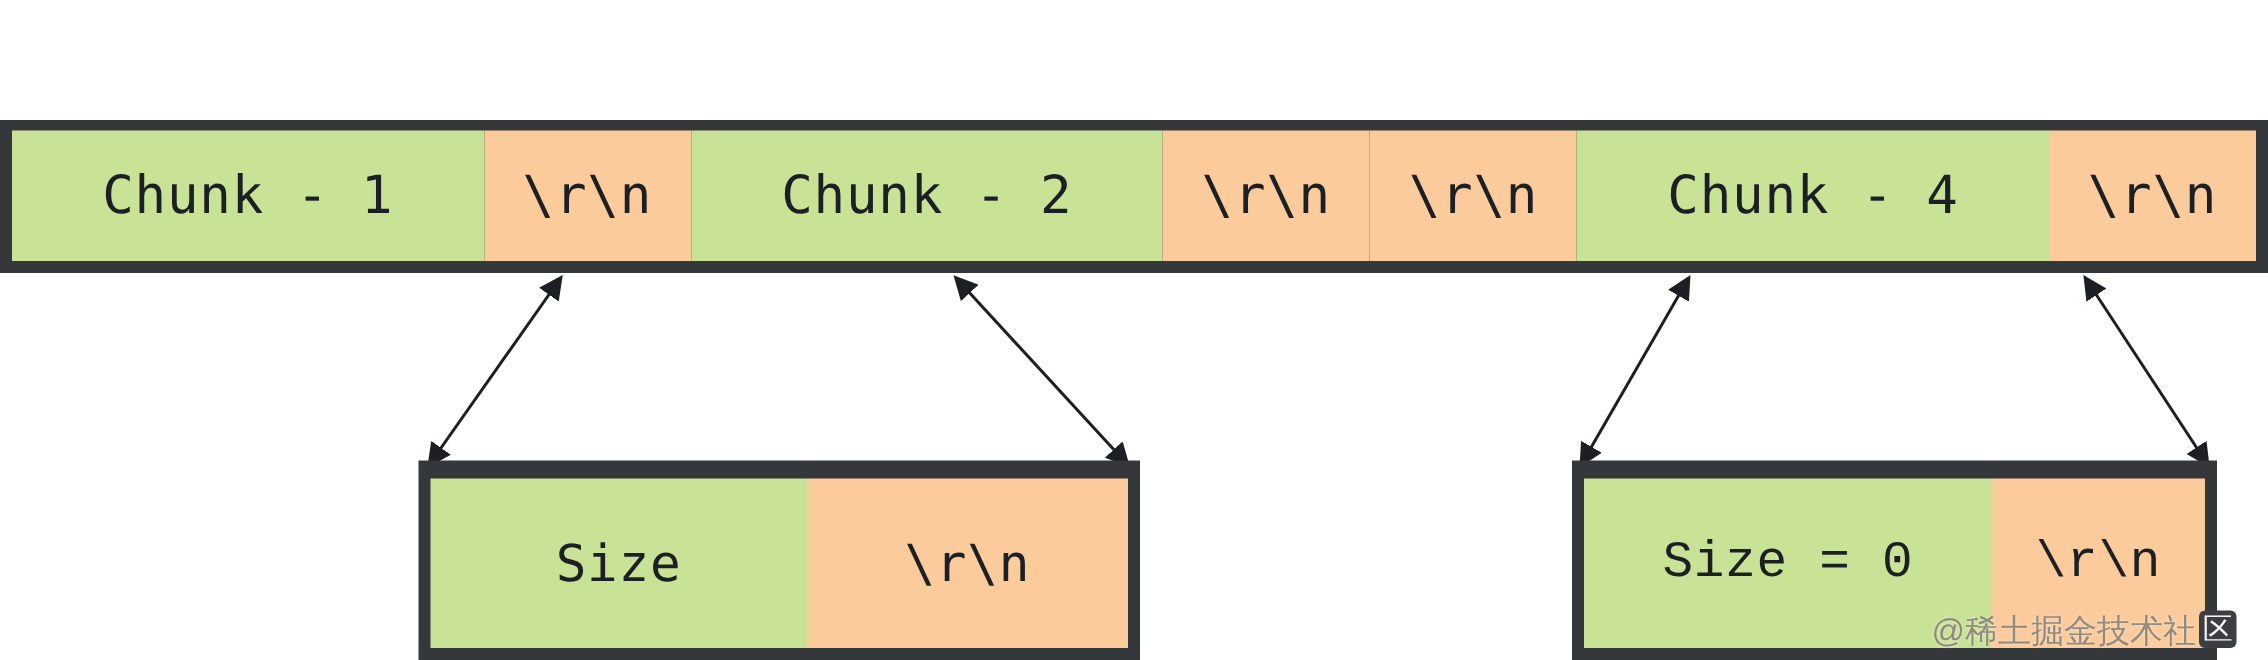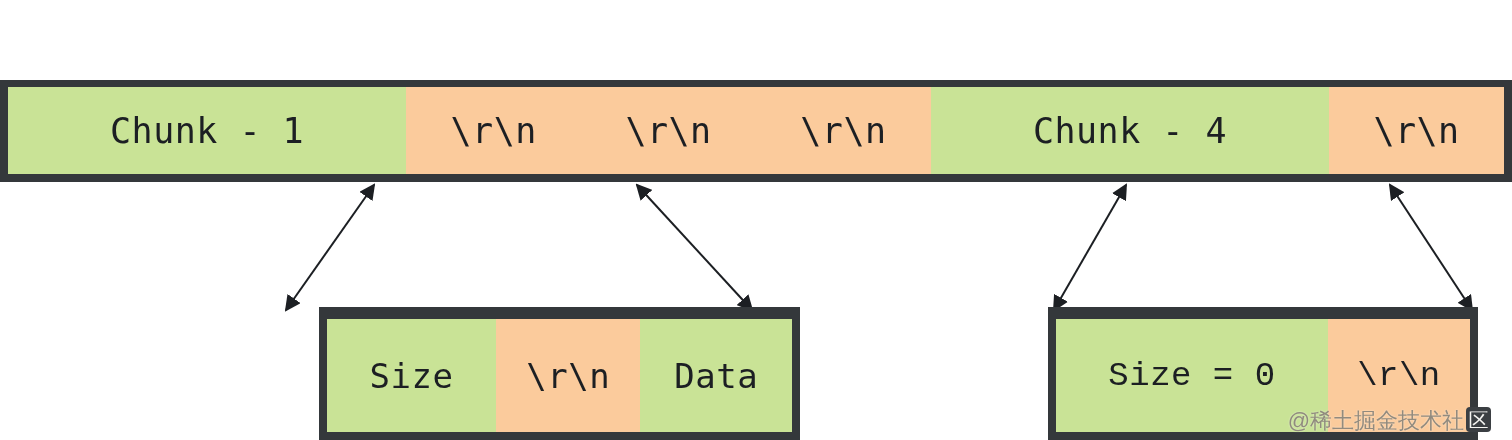--- a/index.html
+++ b/index.html
@@ -20,21 +20,20 @@
   }
   .top-row {
     left: 0; top: 80px;
     width: 1512px; height: 102px;
     padding: 7px 8px 8px 8px;
   }
   .detail-box {
     left: 279px; top: 307px;
     width: 481px; height: 133px;
     padding: 12px 8px 8px 8px;
-    margin-left: 40px;
   }
   .last-box {
     left: 1048px; top: 307px;
     width: 430px; height: 133px;
     padding: 12px 8px 8px 8px;
     font-family: Liberation Mono, monospace;
   }
   .cell {
     flex: 1 1 0;
     display: flex;
@@ -87,20 +86,21 @@
   }
 </style>
 </head>
 <body>
 
 <div class="canvas">
 
   <div class="bar top-row">
     <div class="cell green">Chunk - 1</div>
     <div class="cell orange">\r\n</div>
+    <div class="cell green">Chunk - 2</div>
     <div class="cell orange">\r\n</div>
     <div class="cell orange">\r\n</div>
     <div class="cell green">Chunk - 4</div>
     <div class="cell orange">\r\n</div>
   </div>
 
   <svg class="connectors" viewBox="0 0 1512 440">
     <defs>
       <marker id="ah-end" markerWidth="8" markerHeight="8" refX="7" refY="4" orient="auto" markerUnits="strokeWidth">
         <path class="arrow-head" d="M0,0 L8,4 L0,8 z"></path>
@@ -111,21 +111,20 @@
     </defs>
     <line class="connector-line" x1="286" y1="310" x2="374" y2="185" marker-start="url(#ah-start)" marker-end="url(#ah-end)"></line>
     <line class="connector-line" x1="752" y1="310" x2="637" y2="185" marker-start="url(#ah-start)" marker-end="url(#ah-end)"></line>
     <line class="connector-line" x1="1054" y1="310" x2="1126" y2="185" marker-start="url(#ah-start)" marker-end="url(#ah-end)"></line>
     <line class="connector-line" x1="1472" y1="310" x2="1390" y2="185" marker-start="url(#ah-start)" marker-end="url(#ah-end)"></line>
   </svg>
 
   <div class="bar detail-box">
     <div class="cell box-cell green" style="flex-grow:165">Size</div>
     <div class="cell box-cell orange" style="flex-grow:141">\r\n</div>
-    <div class="cell box-cell green" style="flex-grow:148">Data</div>
   </div>
 
   <div class="bar last-box">
     <div class="cell box-cell green" style="flex-grow:268">Size = 0</div>
     <div class="cell box-cell orange" style="flex-grow:140">\r\n</div>
   </div>
 
   <div class="watermark">
     <span>@稀土掘金技术社</span>
     <span class="watermark-badge">区</span>

